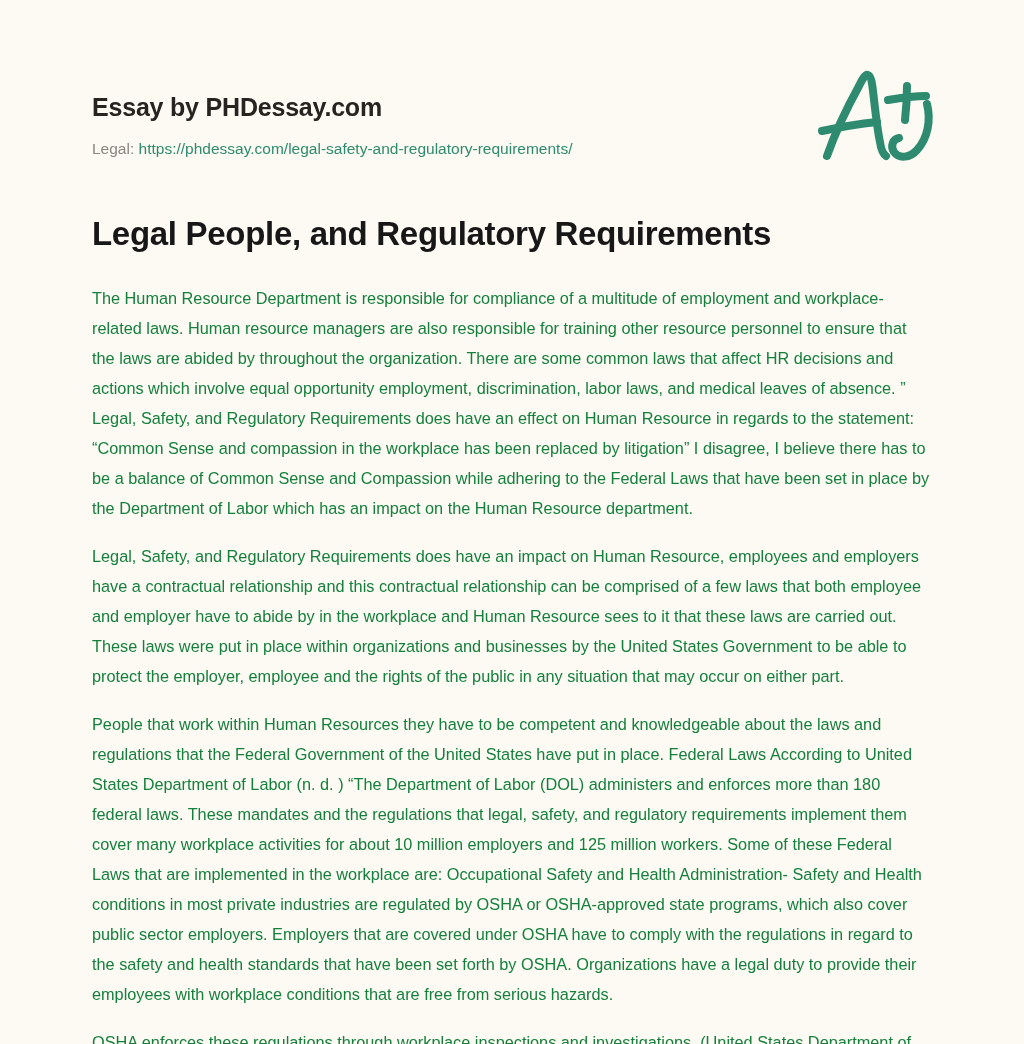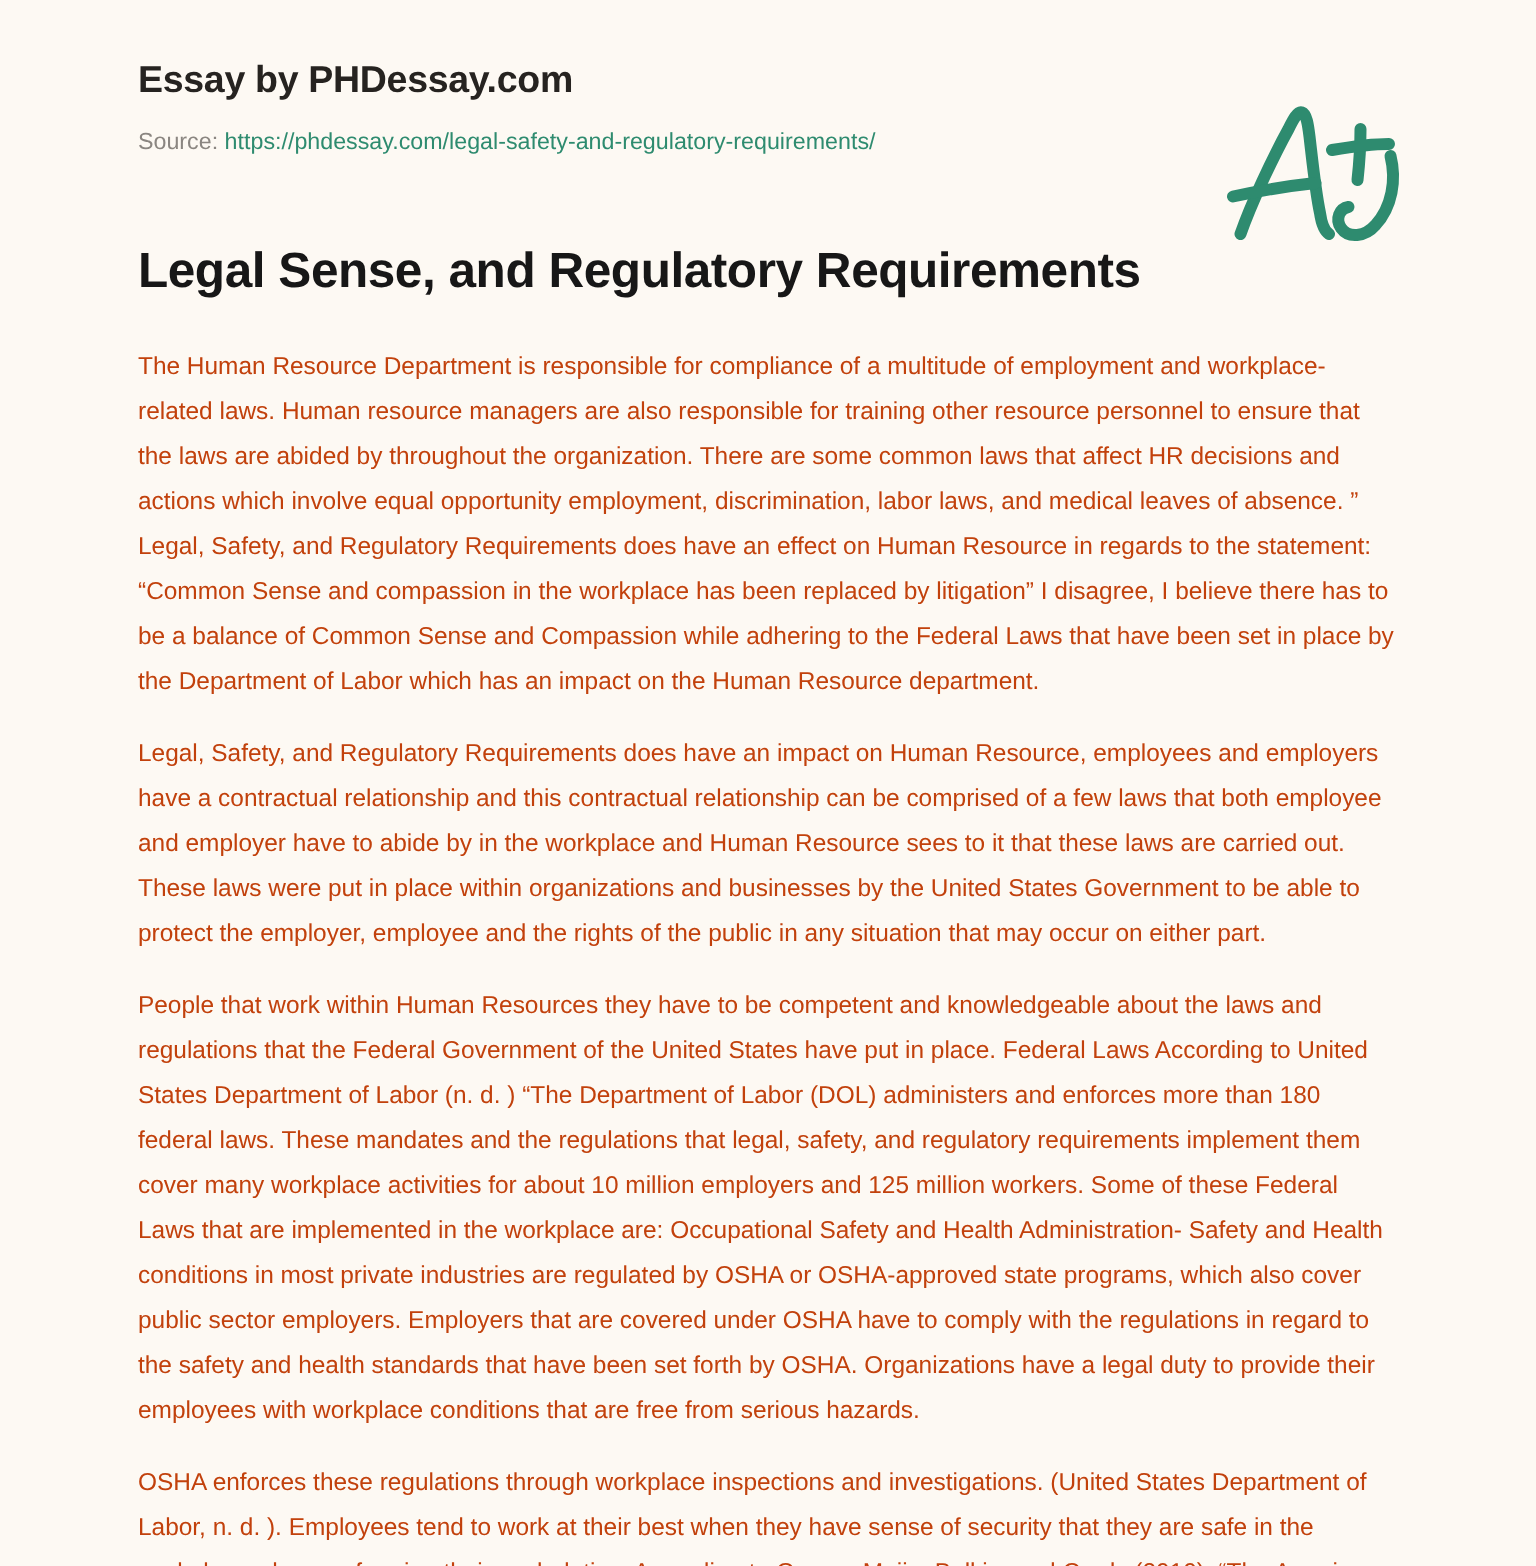--- a/index.html
+++ b/index.html
@@ -18,21 +18,21 @@
     position: relative;
     width: 1024px;
     height: 1044px;
     box-sizing: border-box;
     padding: 0 92px 0 92px;
   }
 
   
   .masthead {
     position: relative;
-    padding-top: 38px;
+    padding-top: 92px;
   }
 
   .brand-title {
     font-size: 25px;
     font-weight: bold;
     color: #262320;
     letter-spacing: -0.2px;
     line-height: 1.2;
     margin: 0;
   }
@@ -79,60 +79,60 @@
     font-weight: bold;
     color: #171717;
     letter-spacing: -0.3px;
     line-height: 1.15;
     margin: 0 0 30px 0;
   }
 
   .article-body p {
     font-size: 16.3px;
     line-height: 30px;
-    color: #c2410c;
+    color: #15803d;
     margin: 0 0 18px 0;
     max-width: 845px;
     text-align: left;
   }
   .article-body p:last-child {
     margin-bottom: 0;
   }
 </style>
 </head>
 <body>
 
 <div class="page">
 
   <div class="masthead">
     <h1 class="brand-title">Essay by PHDessay.com</h1>
 
     <div class="source-line">
-      <span class="source-label">Source:</span>
+      <span class="source-label">Legal:</span>
       <span class="source-url">https://phdessay.com/legal-safety-and-regulatory-requirements/</span>
     </div>
   </div>
 
   <div class="logo-mark">
     <svg viewBox="0 0 126 104" xmlns="http://www.w3.org/2000/svg" fill="none" stroke="#2e8b6f" stroke-linecap="round" stroke-linejoin="round">
 
       <path d="M13 94 C 20 74, 34 44, 45 24 C 48 18, 51 12, 54 13 C 57 14, 58 21, 59 29 C 61 46, 63 66, 66 80 C 67 87, 69 92, 72 94" stroke-width="8"></path>
 
       <path d="M8 69 C 22 66, 44 62, 63 60" stroke-width="8"></path>
 
       <path d="M93 24 C 93 36, 92 49, 91 58" stroke-width="8"></path>
 
       <path d="M74 38 C 86 36, 101 34, 112 34" stroke-width="8"></path>
 
       <path d="M113 42 C 117 58, 114 76, 103 88 C 96 96, 85 97, 80 90 C 76 84, 79 77, 85 76" stroke-width="8"></path>
     </svg>
   </div>
 
   <div class="article">
-    <h2 class="article-title">Legal Sense, and Regulatory Requirements</h2>
+    <h2 class="article-title">Legal People, and Regulatory Requirements</h2>
 
     <div class="article-body">
       <p>The Human Resource Department is responsible for compliance of a multitude of employment and workplace-related laws. Human resource managers are also responsible for training other resource personnel to ensure that the laws are abided by throughout the organization. There are some common laws that affect HR decisions and actions which involve equal opportunity employment, discrimination, labor laws, and medical leaves of absence. ” Legal, Safety, and Regulatory Requirements does have an effect on Human Resource in regards to the statement: “Common Sense and compassion in the workplace has been replaced by litigation” I disagree, I believe there has to be a balance of Common Sense and Compassion while adhering to the Federal Laws that have been set in place by the Department of Labor which has an impact on the Human Resource department.</p>
       <p>Legal, Safety, and Regulatory Requirements does have an impact on Human Resource, employees and employers have a contractual relationship and this contractual relationship can be comprised of a few laws that both employee and employer have to abide by in the workplace and Human Resource sees to it that these laws are carried out. These laws were put in place within organizations and businesses by the United States Government to be able to protect the employer, employee and the rights of the public in any situation that may occur on either part.</p>
       <p>People that work within Human Resources they have to be competent and knowledgeable about the laws and regulations that the Federal Government of the United States have put in place. Federal Laws According to United States Department of Labor (n. d. ) “The Department of Labor (DOL) administers and enforces more than 180 federal laws. These mandates and the regulations that legal, safety, and regulatory requirements implement them cover many workplace activities for about 10 million employers and 125 million workers. Some of these Federal Laws that are implemented in the workplace are: Occupational Safety and Health Administration- Safety and Health conditions in most private industries are regulated by OSHA or OSHA-approved state programs, which also cover public sector employers. Employers that are covered under OSHA have to comply with the regulations in regard to the safety and health standards that have been set forth by OSHA. Organizations have a legal duty to provide their employees with workplace conditions that are free from serious hazards.</p>
       <p>OSHA enforces these regulations through workplace inspections and investigations. (United States Department of Labor, n. d. ). Employees tend to work at their best when they have sense of security that they are safe in the workplace when performing their work duties. According to Gomez-Mejia, Balkin, and Cardy (2010), “The Americans with Disabilities Act (ADA) provides legal protection for people with physical or mental disabilities. Under the ADA employers are required to provide reasonable a</p>
     </div>
   </div>
 
 </div>

